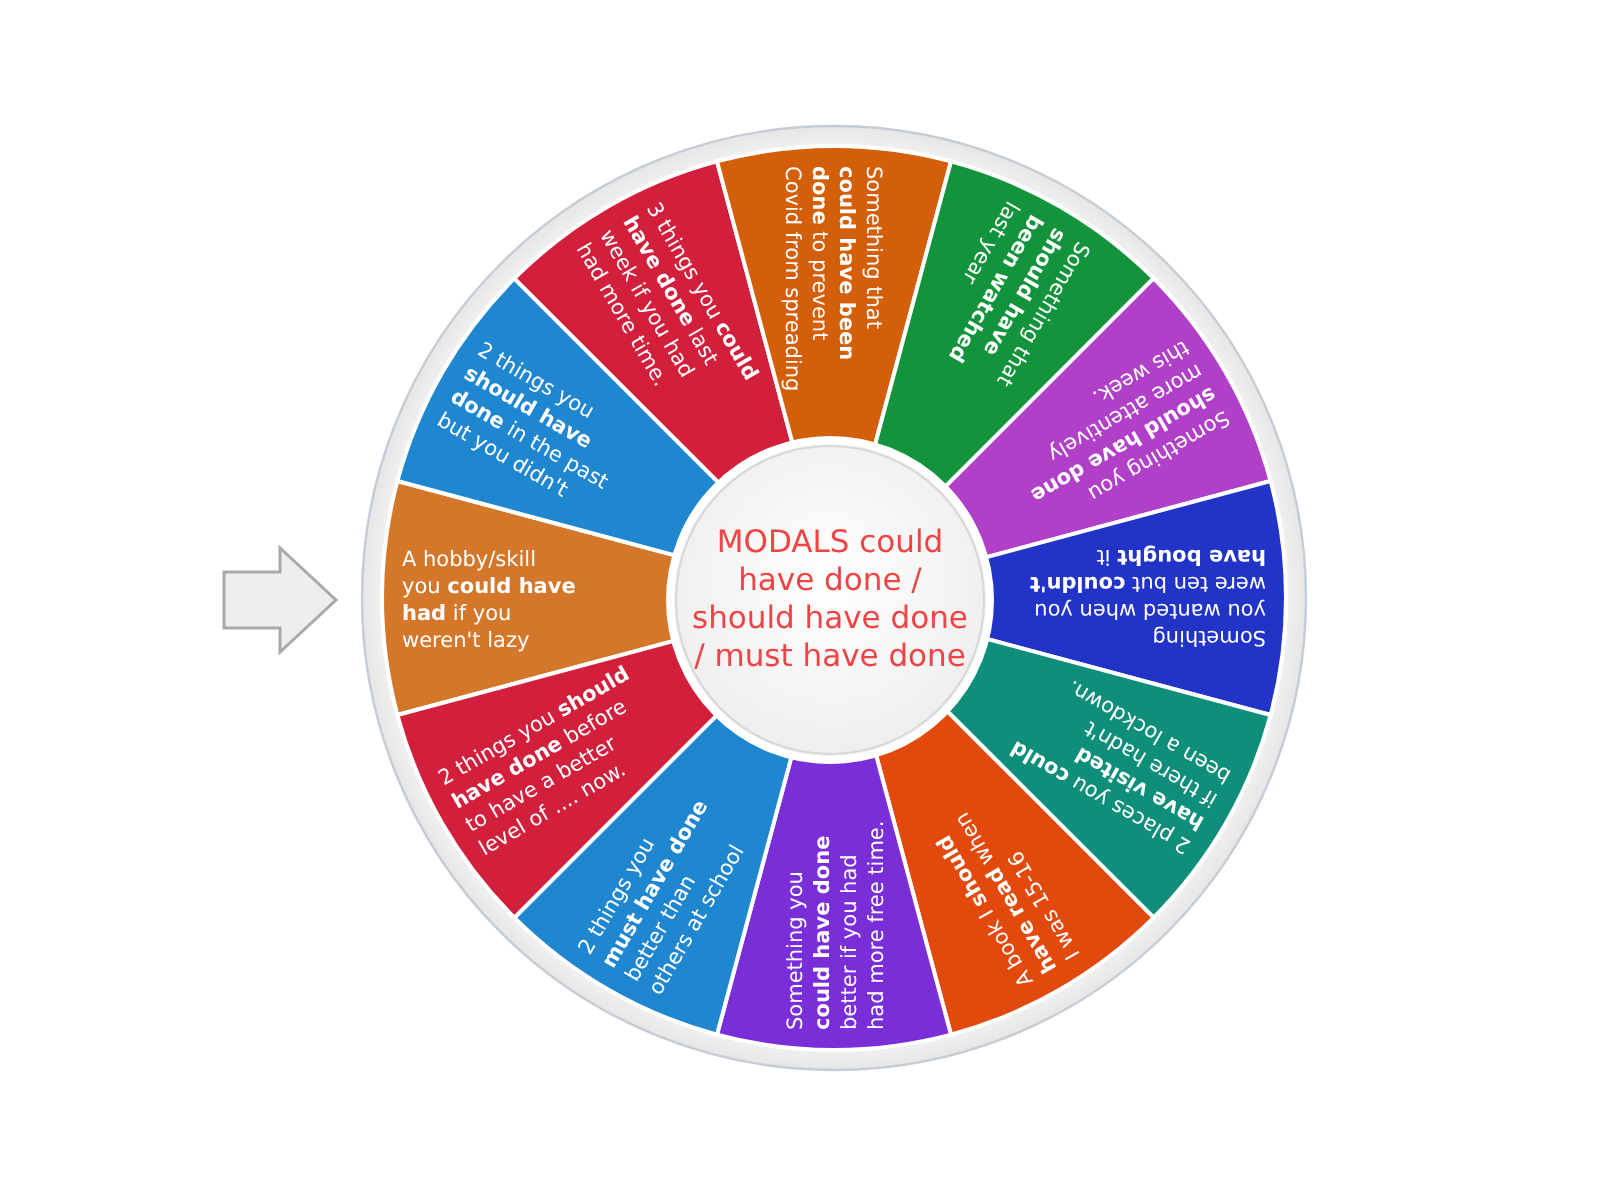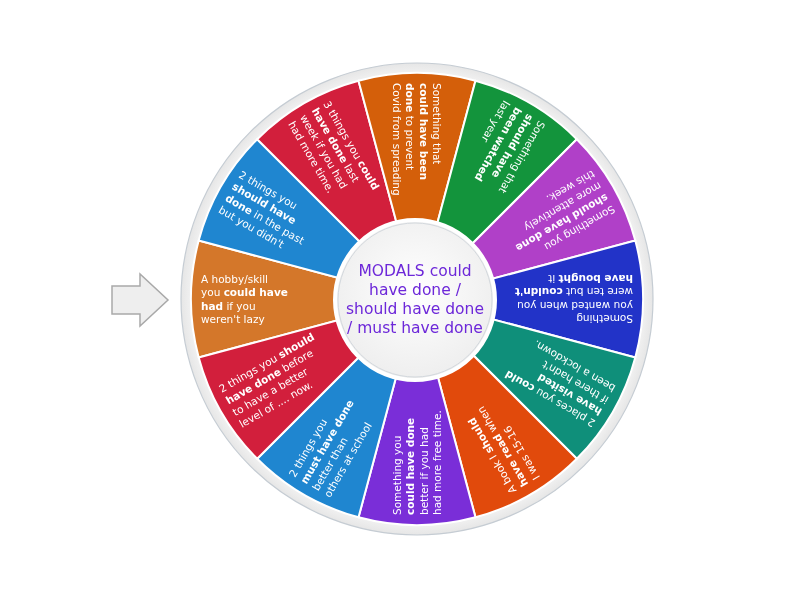--- a/index.html
+++ b/index.html
@@ -34,21 +34,21 @@
       width: 156px;
       height: 156px;
       border-radius: 50%;
       display: flex;
       align-items: center;
       justify-content: center;
       text-align: center;
       font-family: "DejaVu Sans", sans-serif;
       font-size: 15.5px;
       line-height: 19px;
-      color: #6d28d9;
+      color: #ef4444;
       padding: 0 8px;
       box-sizing: border-box;
       pointer-events: none;
     }
     #pointer {
       position: absolute;
       left: 110px;
       top: 272px;
     }
   </style>

